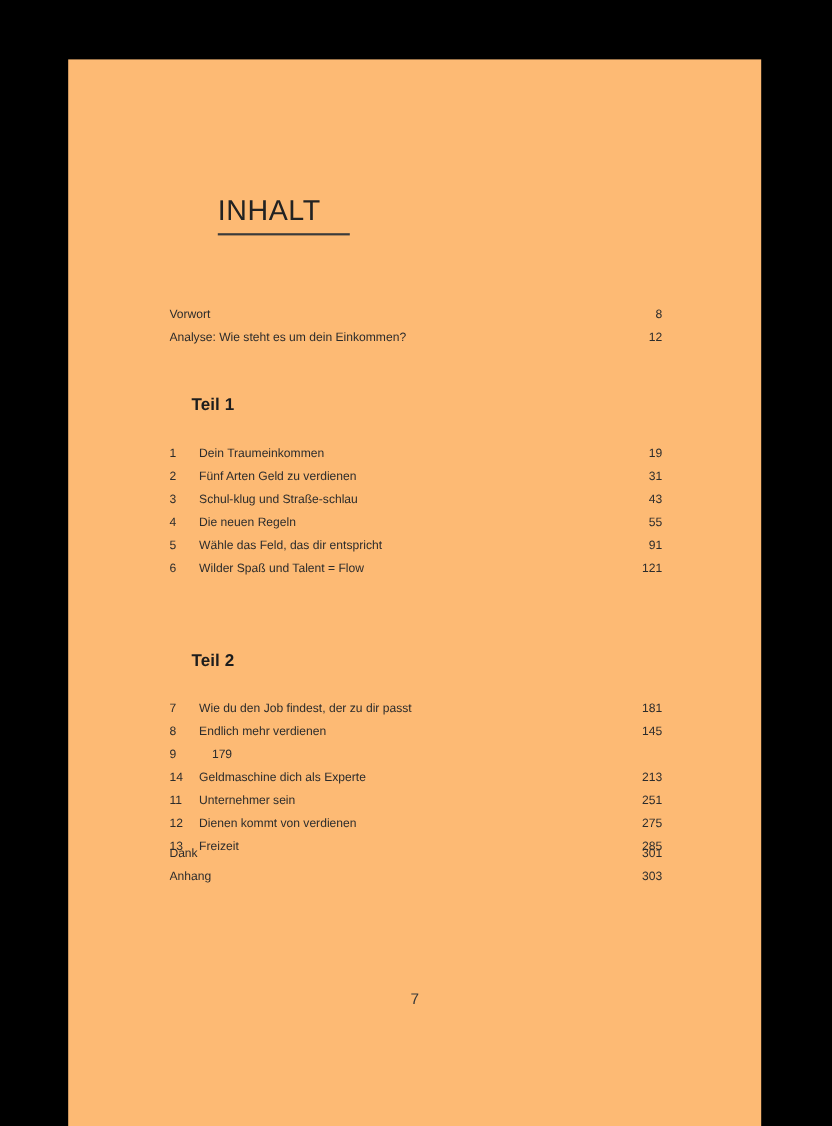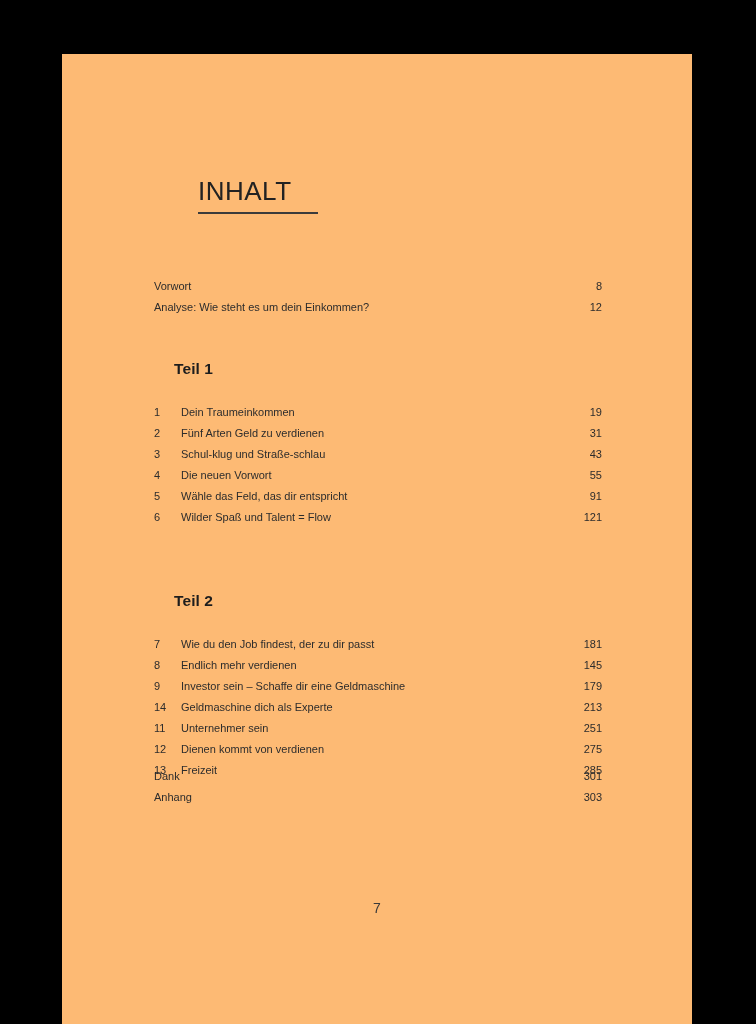--- a/index.html
+++ b/index.html
@@ -147,21 +147,21 @@
           <span class="title">Fünf Arten Geld zu verdienen</span>
           <span class="pageno">31</span>
         </div>
         <div class="row">
           <span class="num">3</span>
           <span class="title">Schul-klug und Straße-schlau</span>
           <span class="pageno">43</span>
         </div>
         <div class="row">
           <span class="num">4</span>
-          <span class="title">Die neuen Vorwort</span>
+          <span class="title">Die neuen Regeln</span>
           <span class="pageno">55</span>
         </div>
         <div class="row">
           <span class="num">5</span>
           <span class="title">Wähle das Feld, das dir entspricht</span>
           <span class="pageno">91</span>
         </div>
         <div class="row">
           <span class="num">6</span>
           <span class="title">Wilder Spaß und Talent = Flow</span>
@@ -179,21 +179,20 @@
           <span class="title">Wie du den Job findest, der zu dir passt</span>
           <span class="pageno">181</span>
         </div>
         <div class="row">
           <span class="num">8</span>
           <span class="title">Endlich mehr verdienen</span>
           <span class="pageno">145</span>
         </div>
         <div class="row">
           <span class="num">9</span>
-          <span class="title">Investor sein – Schaffe dir eine Geldmaschine</span>
           <span class="pageno">179</span>
         </div>
         <div class="row">
           <span class="num">14</span>
           <span class="title">Geldmaschine dich als Experte</span>
           <span class="pageno">213</span>
         </div>
         <div class="row">
           <span class="num">11</span>
           <span class="title">Unternehmer sein</span>

